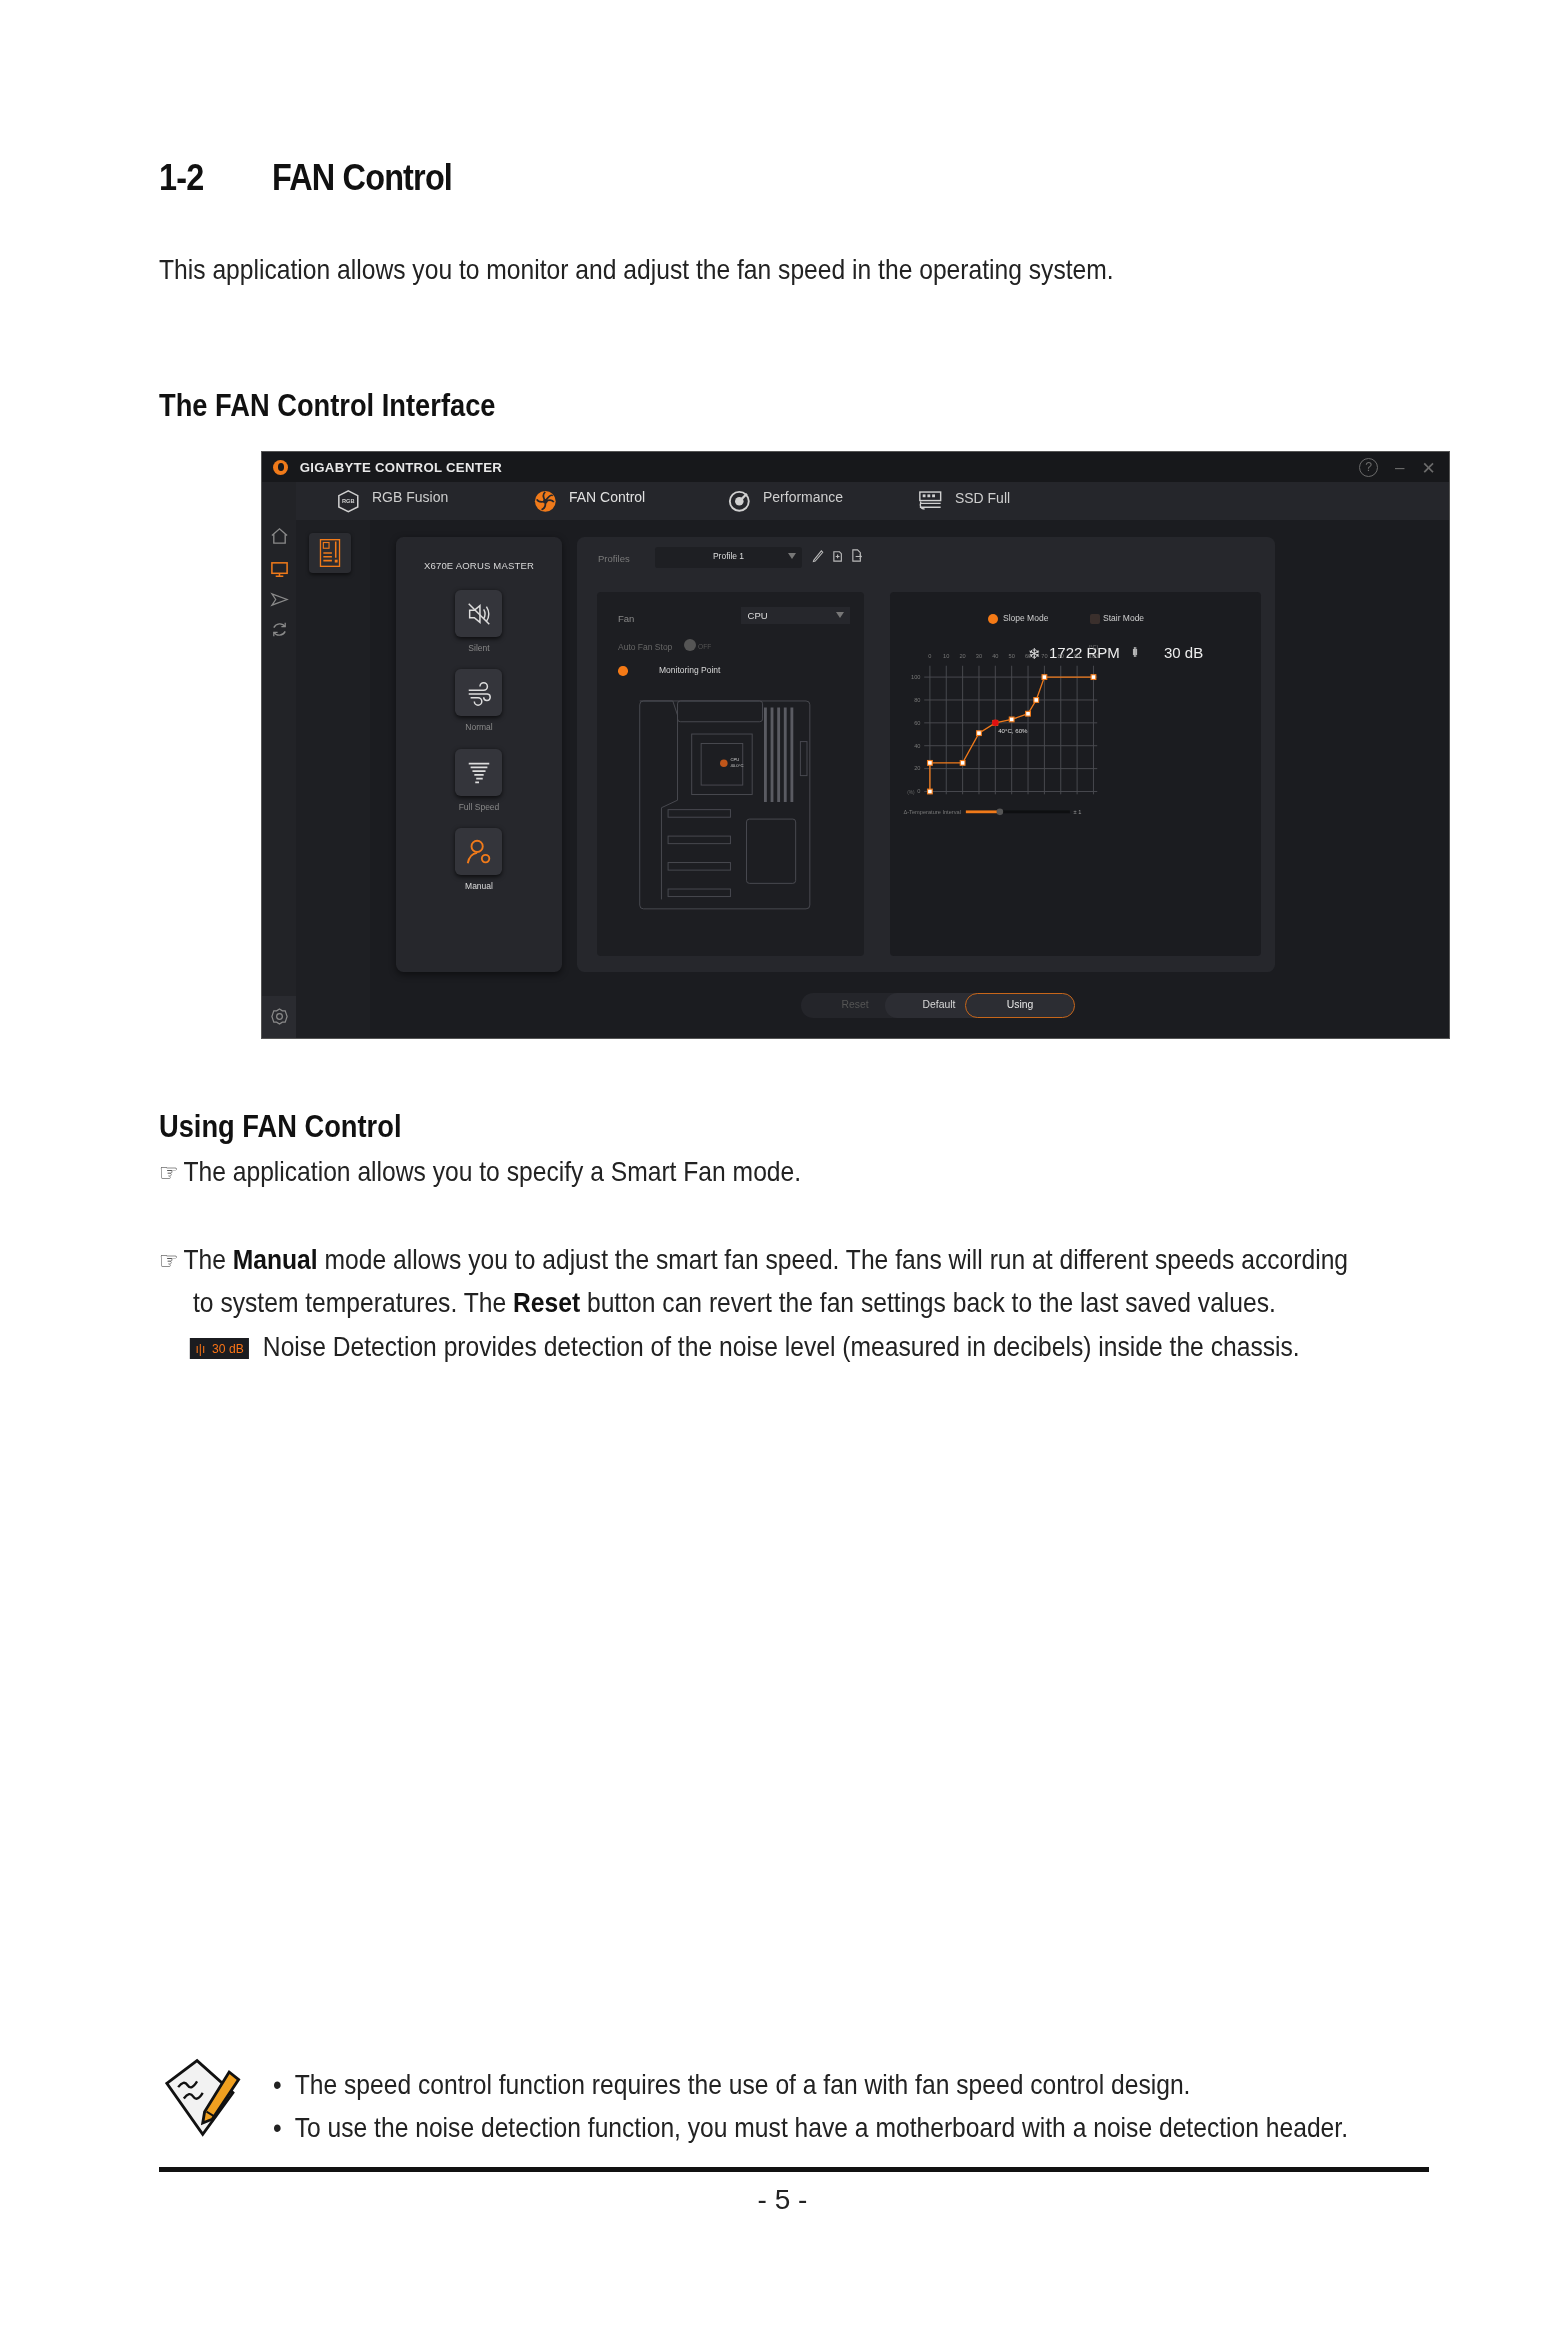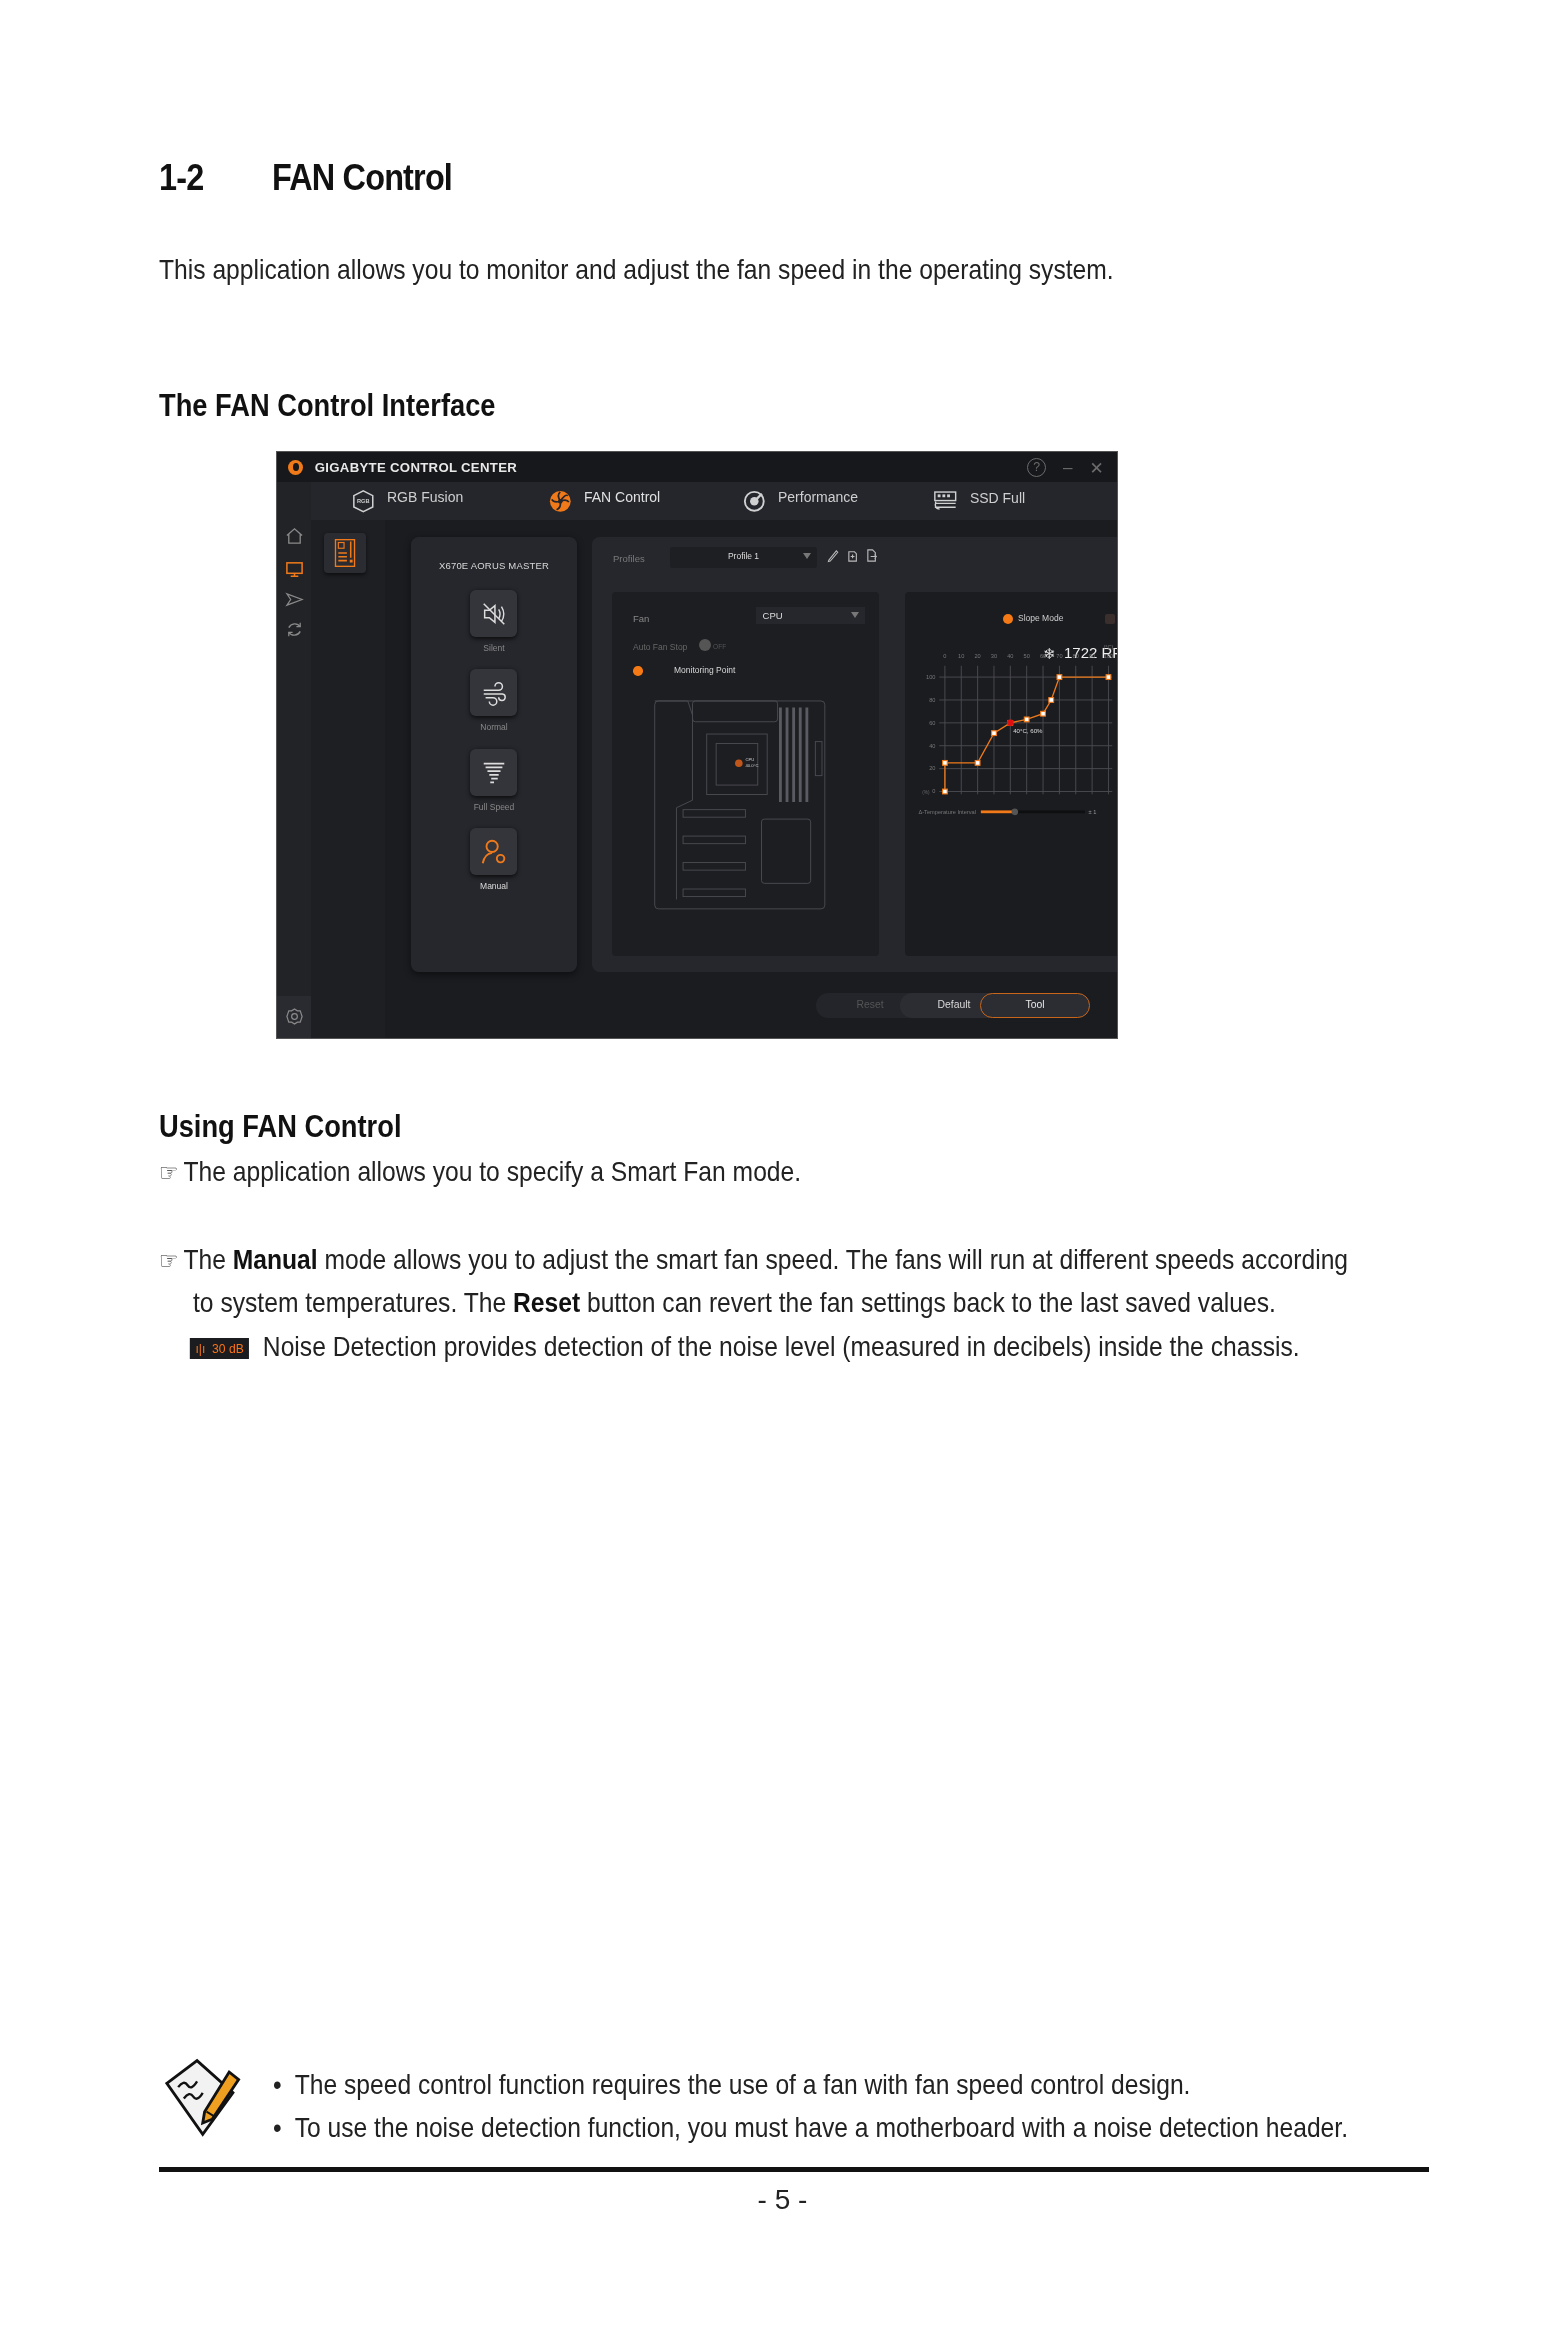--- a/index.html
+++ b/index.html
@@ -7,21 +7,21 @@
   body { position: relative; font-family: "Liberation Sans", sans-serif; color: #111; overflow: hidden; }
   .sec-num { position: absolute; left: 159px; top: 157px; font-size: 36px; font-weight: bold; letter-spacing: -0.9px; transform: scaleX(0.9); transform-origin: left; }
   .sec-title { position: absolute; left: 272px; top: 157px; font-size: 36px; font-weight: bold; letter-spacing: -0.9px; transform: scaleX(0.9); transform-origin: left; }
   .intro { position: absolute; left: 159px; top: 254px; font-size: 28px; color: #222; transform: scaleX(0.88); transform-origin: left; white-space: nowrap; }
   .sub-heading { position: absolute; left: 159px; font-size: 31px; font-weight: bold; transform: scaleX(0.88); transform-origin: left; white-space: nowrap; }
   .para { position: absolute; left: 159px; font-size: 28px; color: #222; transform: scaleX(0.88); transform-origin: left; white-space: nowrap; }
   .para b { color: #111; }
   .hand { display: inline-block; margin-right: 5.7px; font-size: 24.6px; }
 
   
-  .app { position: absolute; left: 276px; top: 451px; width: 842px; height: 588px; background: #1b1c20; border: 0.9px solid #555; overflow: hidden; font-family: "Liberation Sans", sans-serif; }
+  .app { position: absolute; left: 261px; top: 451px; width: 1189px; height: 588px; background: #1b1c20; border: 0.9px solid #555; overflow: hidden; font-family: "Liberation Sans", sans-serif; }
   .titlebar { position: absolute; left: 0; top: 0; width: 100%; height: 30px; background: #17181b; display: flex; align-items: center; }
   .app-logo { width: 15px; height: 15px; border-radius: 50%; background: #f07a1a; margin-left: 11.4px; position: relative; }
   .app-logo::after { content: ""; position: absolute; left: 4.7px; top: 3.8px; width: 5.7px; height: 7.6px; border-radius: 50%; background: #17181b; }
   .app-title { color: #e8e8e8; font-size: 13.2px; font-weight: bold; margin-left: 11.4px; letter-spacing: 0.3px; }
   .win-ctrls { position: absolute; right: 13.2px; top: 5.7px; display: flex; gap: 17px; color: #6b6b6b; font-size: 17px; }
   .help-icon { width: 19px; height: 19px; border: 1.4px solid #6b6b6b; border-radius: 50%; font-size: 12.3px; text-align: center; line-height: 16px; }
 
   .navbar { position: absolute; left: 34px; top: 30px; right: 0; height: 38px; background: #25262b; display: flex; align-items: center; }
   .nav-item { position: absolute; display: flex; align-items: flex-start; gap: 11.4px; color: #cfcfcf; font-size: 14px; }
   .nav-item.active { color: #e0e0e0; }
@@ -331,21 +331,21 @@
               <stop offset="0.5" stop-color="#e02020"></stop>
               <stop offset="1" stop-color="#e02020"></stop>
             </linearGradient>
           </defs>
         </svg>
     </div>
   </div>
 
   <div class="bottom-btn btn-reset">Reset</div>
   <div class="bottom-btn btn-default">Default</div>
-  <div class="bottom-btn btn-apply">Tool</div>
+  <div class="bottom-btn btn-apply">Using</div>
 </div>
 
 <div class="sub-heading" style="top:1109px;">Using FAN Control</div>
 <div class="para" style="top:1156px;">
   <span class="hand">☞</span><span>The application allows you to specify a Smart Fan mode.</span>
 </div>
 <div class="para" style="top:1244px;">
   <span class="hand">☞</span><span>The </span><b>Manual</b><span> mode allows you to adjust the smart fan speed. The fans will run at different speeds according</span>
 </div>
 <div class="para" style="left:193px;top:1287px;">

